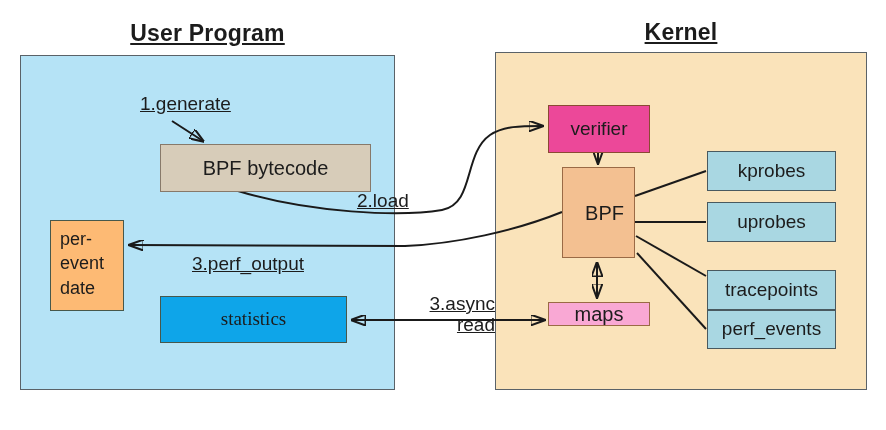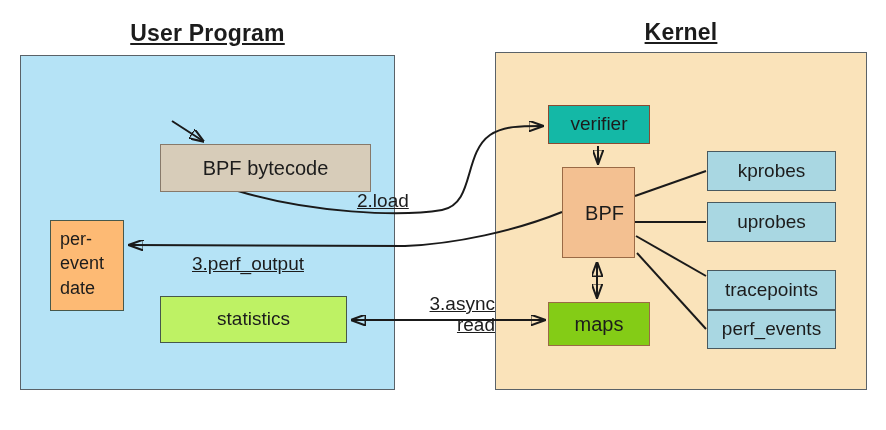--- a/index.html
+++ b/index.html
@@ -26,24 +26,24 @@
   
   .node {
     position: absolute; z-index: 3;
     display: flex; align-items: center; justify-content: center;
     font-size: 19px; line-height: 1.2; text-align: center;
   }
   .bytecode-node  { left: 160px; top: 144px; width: 211px; height: 48px; background: #d7ccb9; border: 1.4px solid #87796a; font-size: 20px; }
   .per-event-node { left: 50px;  top: 220px; width: 74px;  height: 91px; background: #fdba74; border: 1.4px solid #47584b;
                     justify-content: flex-start; align-items: flex-start; padding: 6px 0 0 9px;
                     text-align: left; white-space: pre-line; font-size: 18px; line-height: 1.35; }
-  .statistics-node{ left: 160px; top: 296px; width: 187px; height: 47px; background: #bef264; border: 1.4px solid #47584b; }
-  .verifier-node  { left: 548px; top: 105px; width: 102px; height: 39px; background: #14b8a6; border: 1.4px solid #8a4a33; }
+  .statistics-node{ left: 160px; top: 296px; width: 187px; height: 47px; background: #0ea5e9; border: 1.4px solid #47584b; font-family: Liberation Serif, serif; }
+  .verifier-node  { left: 548px; top: 105px; width: 102px; height: 48px; background: #ec4899; border: 1.4px solid #8a4a33; }
   .bpf-node       { left: 562px; top: 167px; width: 73px;  height: 91px; background: #f3c091; border: 1.4px solid #9a6a45; font-size: 20px; padding-left: 12px; }
-  .maps-node      { left: 548px; top: 302px; width: 102px; height: 44px; background: #84cc16; border: 1.4px solid #9a6a45; font-size: 20px; }
+  .maps-node      { left: 548px; top: 302px; width: 102px; height: 24px; background: #f9a8d4; border: 1.4px solid #9a6a45; font-size: 20px; }
   .probe-node     { left: 707px; width: 129px; height: 40px; background: #a9d7e2; border: 1.4px solid #49595f; }
   .kprobes-node     { top: 151px; }
   .uprobes-node     { top: 202px; }
   .tracepoints-node { top: 270px; }
   .perf-events-node { top: 310px; height: 39px; }
 
   
   .label { position: absolute; z-index: 4; font-size: 19px; white-space: pre-line; text-decoration: underline; }
   .title { font-weight: bold; font-size: 23px; text-align: center; letter-spacing: 0.2px; }
   .user-title   { left: 20px;  top: 20px; width: 375px; }
@@ -99,18 +99,19 @@
   <div class="node statistics-node">statistics</div>
 
   <div class="node verifier-node">verifier</div>
   <div class="node bpf-node">BPF</div>
   <div class="node maps-node">maps</div>
   <div class="node probe-node uprobes-node">uprobes</div>
   <div class="node probe-node kprobes-node">kprobes</div>
   <div class="node probe-node tracepoints-node">tracepoints</div>
   <div class="node probe-node perf-events-node">perf_events</div>
 
+  <div class="label generate-label">1.generate</div>
   <div class="label load-label">2.load</div>
   <div class="label perf-output-label">3.perf_output</div>
   <div class="label async-read-label">3.async
 read</div>
 
 </div>
 
 </body></html>

